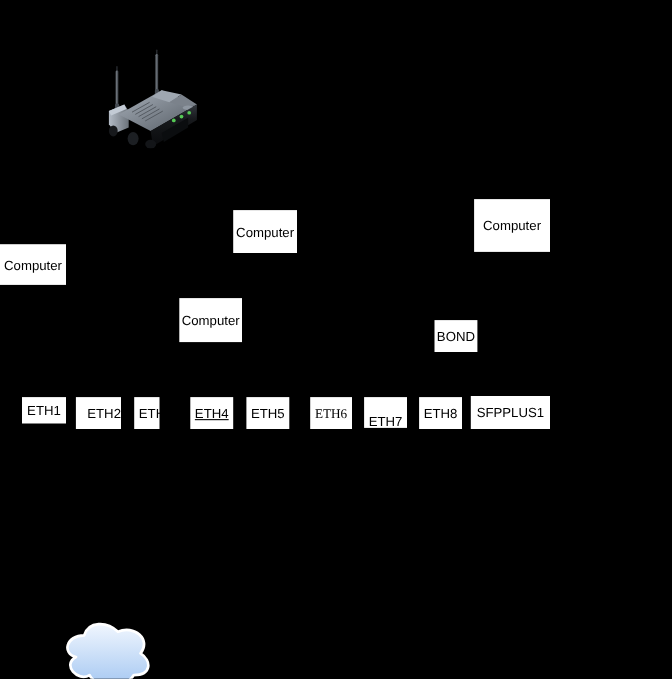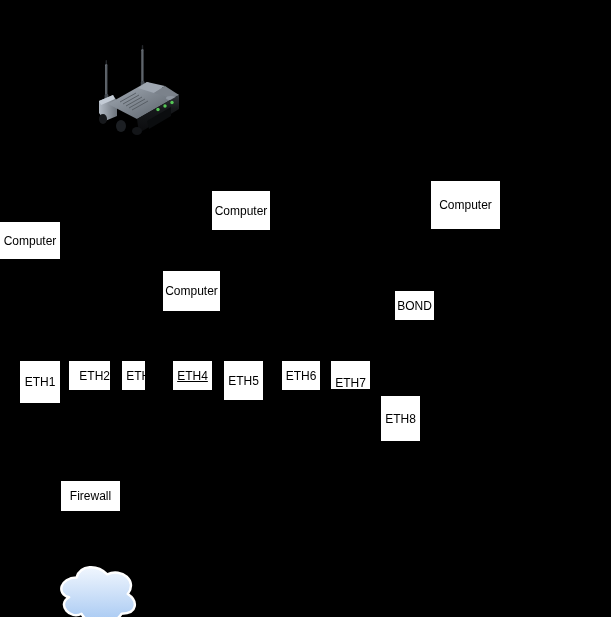--- a/index.html
+++ b/index.html
@@ -106,48 +106,48 @@
   <div class="node" style="left:431px; top:181px; width:69px; height:48px;">
       <span>Computer</span>
     </div>
   <div class="node" style="left:163px; top:271px; width:57px; height:40px;">
       <span>Computer</span>
     </div>
   <div class="node" style="left:351px; top:291px; width:39px; height:29px;margin-left:44px;">
       <span>BOND</span>
     </div>
 
-  <div class="node" style="left:20px;  top:361px; width:40px; height:42px;">
+  <div class="node" style="left:20px;  top:361px; width:40px; height:24px;">
       <span>ETH1</span>
     </div>
   <div class="node" style="left:69px;  top:361px; width:41px; height:29px;justify-content:flex-end;">
       <span>ETH2</span>
     </div>
   <div class="node" style="left:122px; top:361px; width:23px; height:29px;padding-left:16px;">
       <span>ETH3</span>
     </div>
   <div class="node" style="left:173px; top:361px; width:39px; height:29px;text-decoration:underline;">
       <span>ETH4</span>
     </div>
-  <div class="node" style="left:224px; top:361px; width:39px; height:39px;">
+  <div class="node" style="left:224px; top:361px; width:39px; height:29px;">
       <span>ETH5</span>
     </div>
-  <div class="node" style="left:282px; top:361px; width:38px; height:29px;">
+  <div class="node" style="left:282px; top:361px; width:38px; height:29px;font-family:Liberation Serif, serif;">
       <span>ETH6</span>
     </div>
   <div class="node" style="left:331px; top:361px; width:39px; height:28px;align-items:flex-end;">
       <span>ETH7</span>
     </div>
-  <div class="node" style="left:381px; top:361px; width:39px; height:45px;margin-top:35px;">
+  <div class="node" style="left:381px; top:361px; width:39px; height:29px;">
       <span>ETH8</span>
     </div>
+  <div class="node" style="left:428px; top:360px; width:72px; height:30px;">
+      <span>SFPPLUS1</span>
+    </div>
 
-  <div class="node" style="left:61px; top:481px; width:59px; height:30px;">
-      <span>Firewall</span>
-    </div>
 
   <div class="icon-wrap" style="left:56px; top:561px; width:82px; height:66px;">
     <svg width="82" height="66" viewBox="0 0 100 80">
       <defs>
         <linearGradient id="gCloud" x1="0" y1="0" x2="0" y2="1">
           <stop offset="0" stop-color="#f0f6fe"></stop>
           <stop offset="1" stop-color="#a6c8f2"></stop>
         </linearGradient>
       </defs>
       <path d="M 25 20

